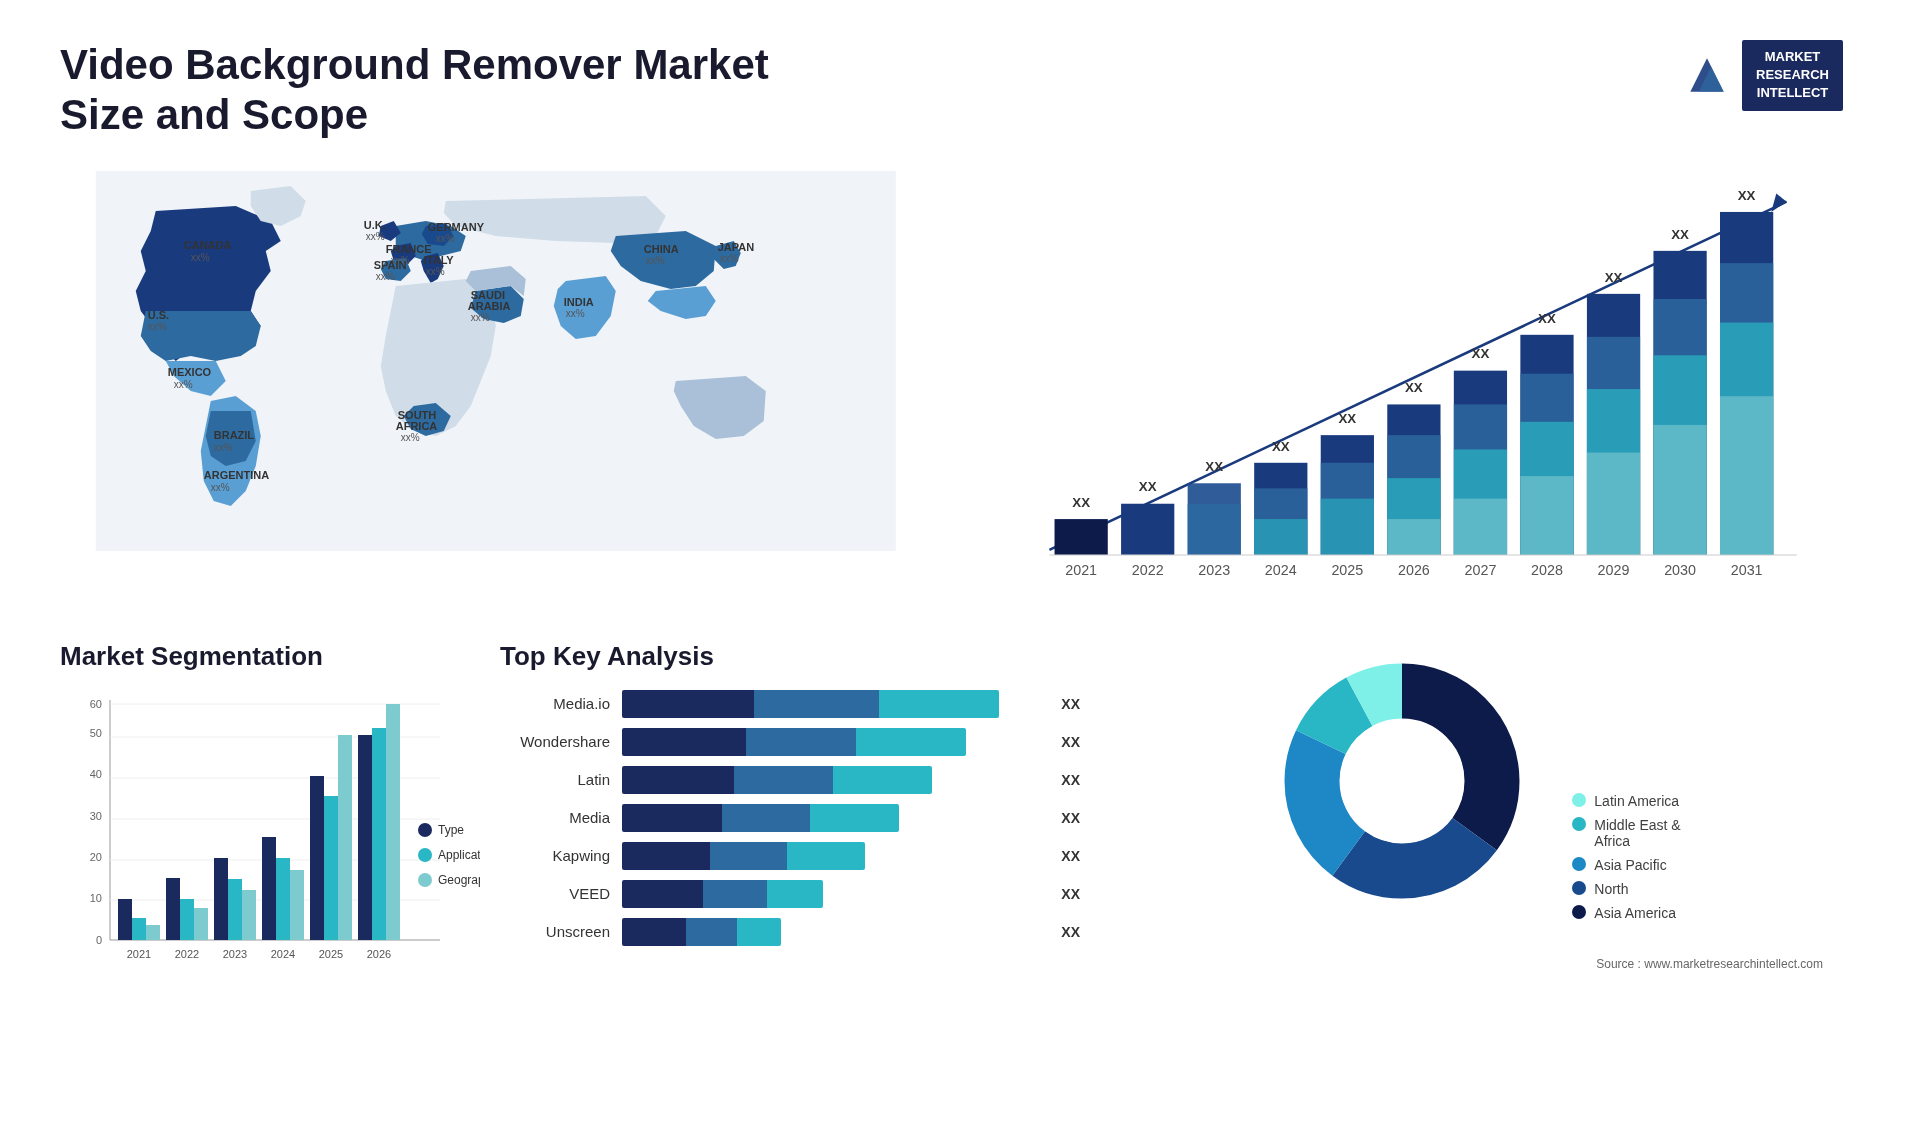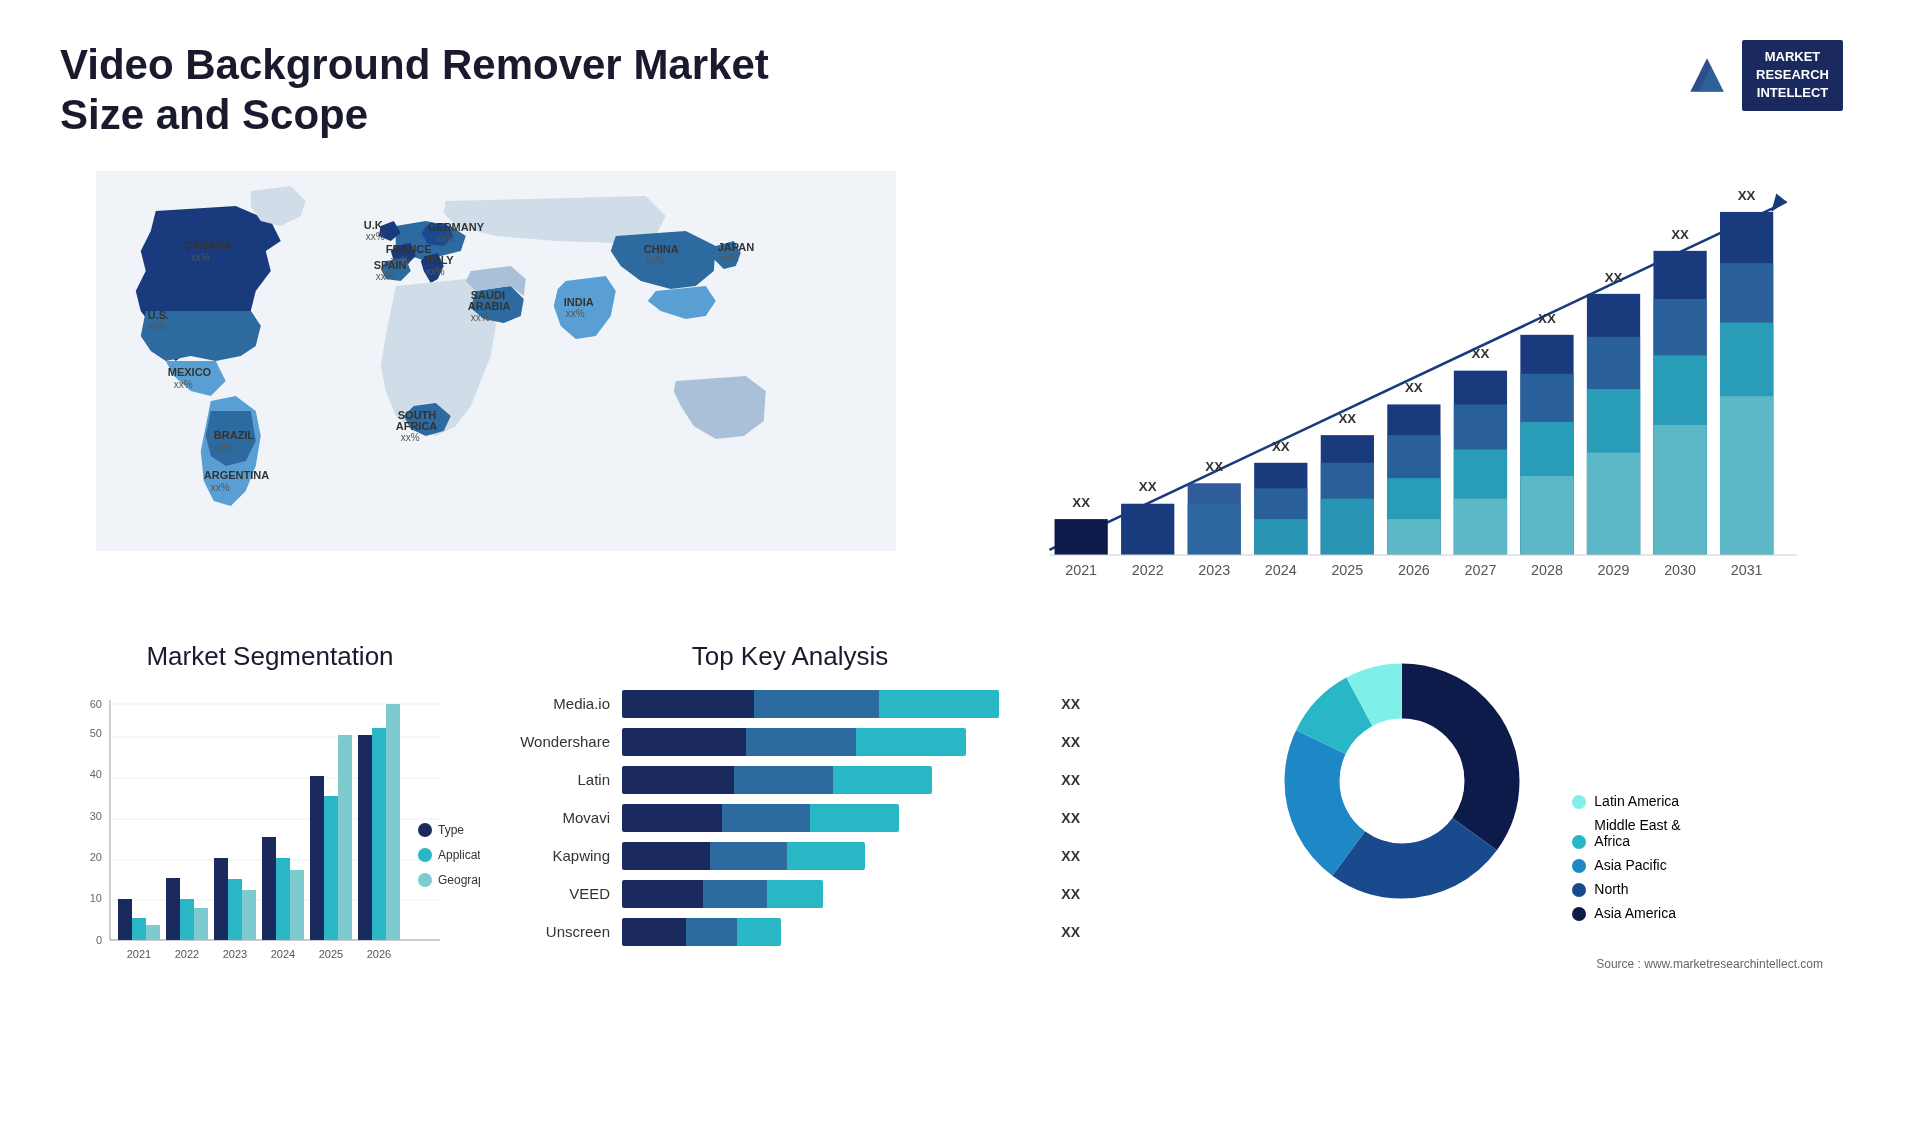--- a/index.html
+++ b/index.html
@@ -74,24 +74,24 @@
       flex: 0 0 420px;
     }
     .key-players-area {
       flex: 0 0 580px;
     }
     .regional-area {
       flex: 1;
     }
     .section-title {
       font-size: 26px;
-      font-weight: 400;
+      font-weight: 700;
       color: #1a1a2e;
       margin-bottom: 18px;
-      text-align: center;
+      text-align: left;
     }
 
     
     .map-svg {
       width: 100%;
       height: 380px;
     }
     .bar-chart-svg {
       width: 100%;
       height: 100%;
@@ -140,24 +140,24 @@
     }
     .donut-legend {
       display: flex;
       flex-direction: column;
       gap: 8px;
       margin-top: 10px;
       align-self: flex-end;
     }
     .legend-item {
       display: flex;
-      align-items: flex-end;
+      align-items: flex-start;
       gap: 8px;
       font-size: 14px;
-      color: #000000;
+      color: #404040;
     }
     .legend-dot {
       width: 14px;
       height: 14px;
       border-radius: 50%;
       flex-shrink: 0;
     }
     .source-text {
       text-align: right;
       font-size: 12px;
@@ -473,21 +473,21 @@
             <div class="player-bar" style="width:74%">
               <div class="player-bar-seg1" style="width:36%"></div>
               <div class="player-bar-seg2" style="width:32%"></div>
               <div class="player-bar-seg3" style="width:32%"></div>
             </div>
           </div>
           <span class="player-label">XX</span>
         </div>
 
         <div class="player-row">
-          <span class="player-name">Movavi</span>
+          <span class="player-name">Media</span>
           <div class="player-bar-container">
             <div class="player-bar" style="width:66%">
               <div class="player-bar-seg1" style="width:36%"></div>
               <div class="player-bar-seg2" style="width:32%"></div>
               <div class="player-bar-seg3" style="width:32%"></div>
             </div>
           </div>
           <span class="player-label">XX</span>
         </div>
 

